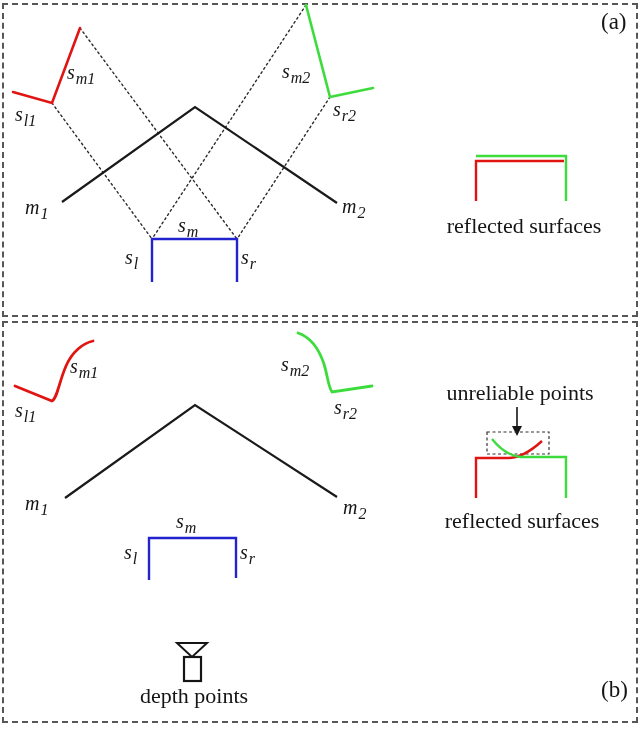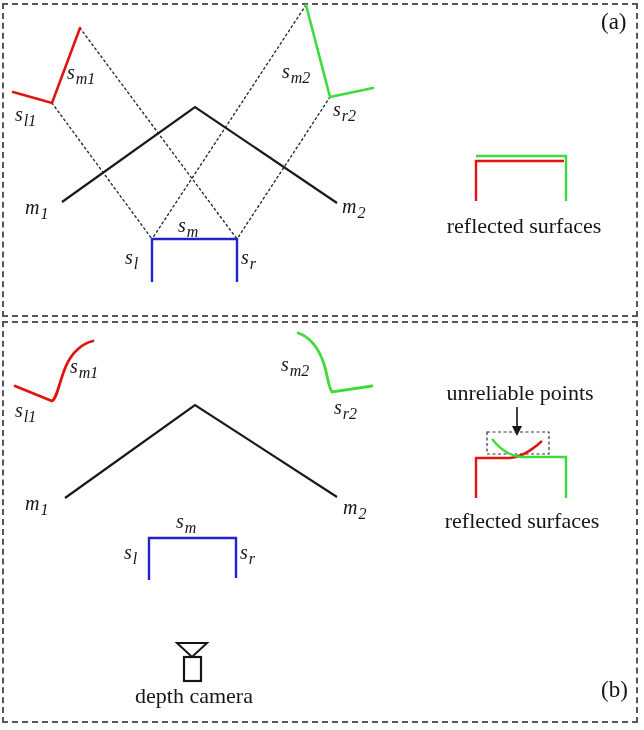--- a/index.html
+++ b/index.html
@@ -78,15 +78,15 @@
   <span class="mlabel" style="left:281px;top:354px;"><i>s</i><sub>m2</sub></span>
   <span class="mlabel" style="left:334px;top:397px;"><i>s</i><sub>r2</sub></span>
   <span class="mlabel" style="left:25px;top:493px;"><i>m</i><sub>1</sub></span>
   <span class="mlabel" style="left:343px;top:497px;"><i>m</i><sub>2</sub></span>
   <span class="mlabel" style="left:176px;top:511px;"><i>s</i><sub>m</sub></span>
   <span class="mlabel" style="left:124px;top:542px;"><i>s</i><sub>l</sub></span>
   <span class="mlabel" style="left:240px;top:542px;"><i>s</i><sub>r</sub></span>
 
   <span class="caption" style="left:512px;top:382px;margin-left:8px;">unreliable points</span>
   <span class="caption" style="left:522px;top:510px;">reflected surfaces</span>
-  <span class="caption" style="left:194px;top:685px;">depth camera</span>
+  <span class="caption" style="left:194px;top:685px;">depth points</span>
 
 </div>
 
 </body></html>

